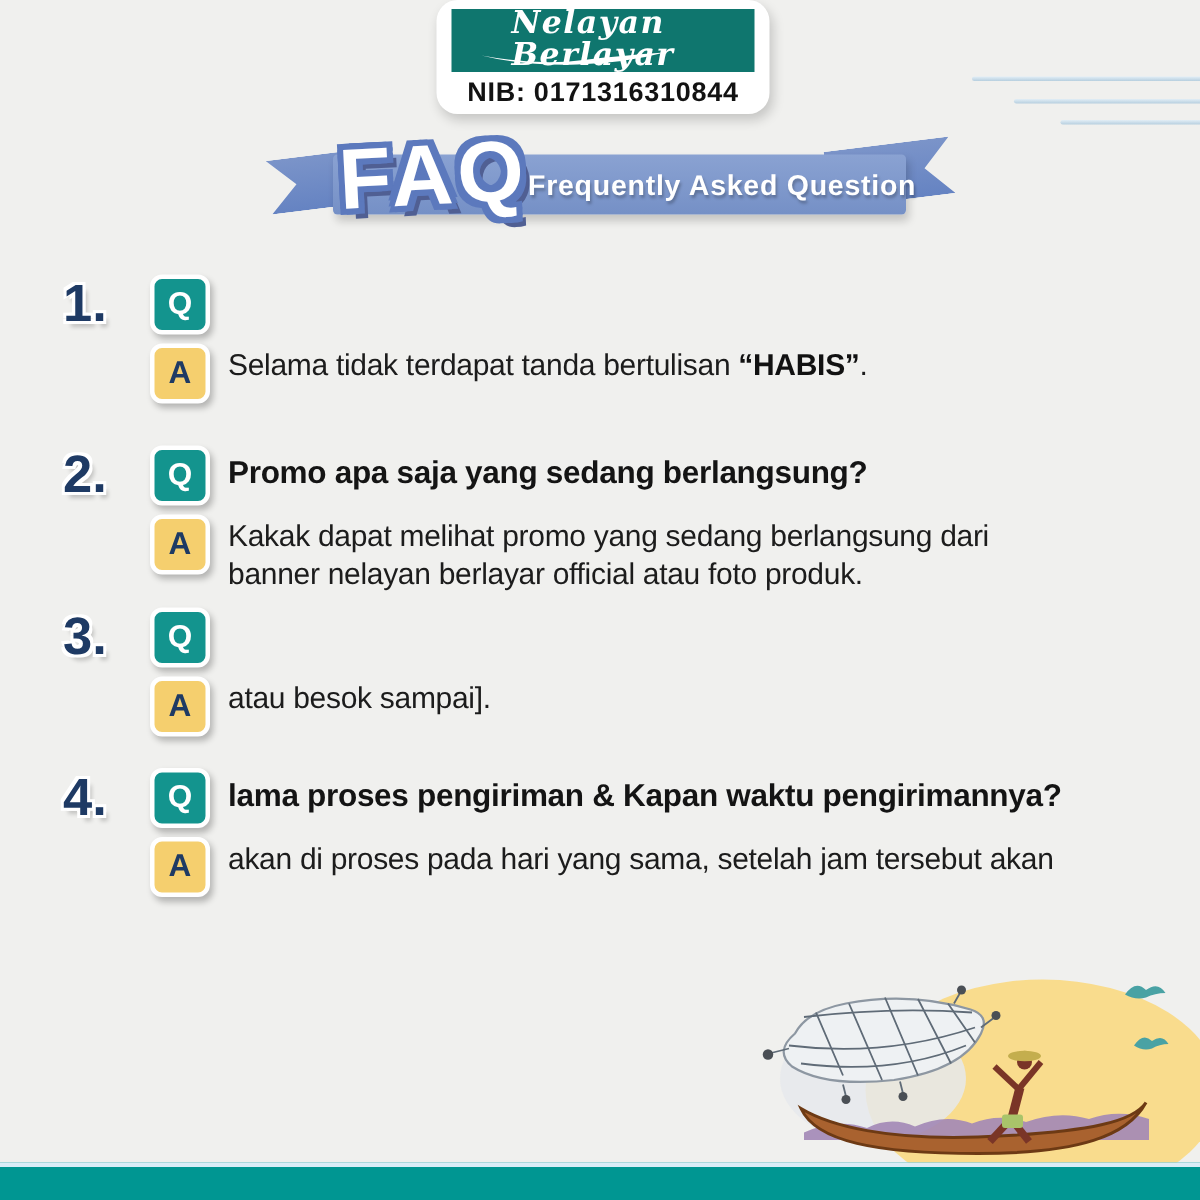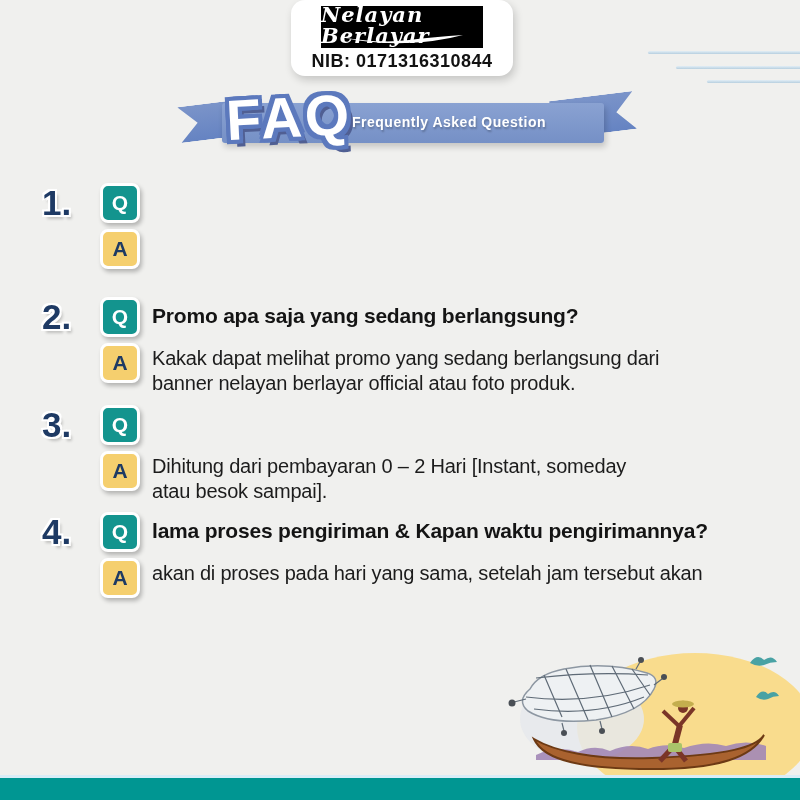--- a/index.html
+++ b/index.html
@@ -10,41 +10,41 @@
   .speedline{position:absolute;height:3px;border-radius:3px 0 0 3px;
     background:linear-gradient(#e2eef6,#b7cfdf);}
   .sl1{top:51px;left:648px;right:0;}
   .sl2{top:66px;left:676px;right:0;}
   .sl3{top:80px;left:707px;right:0;}
 
   
   .logo-card{position:absolute;left:291px;top:0;width:222px;height:76px;background:#fff;
     border-radius:0 0 14px 14px;border-radius:14px;box-shadow:2px 4px 8px rgba(0,0,0,.18);
     display:flex;flex-direction:column;align-items:center;}
-  .logo-box{margin-top:6px;width:162px;height:42px;background:#000000;
-    display:flex;align-items:center;justify-content:flex-end;position:relative;}
+  .logo-box{margin-top:6px;width:162px;height:42px;background:#0f766e;
+    display:flex;align-items:center;justify-content:flex-end;position:relative;padding-left:40px;}
   .logo-script{color:#fff;font-family:"DejaVu Serif",serif;font-style:italic;
     font-size:21px;font-weight:bold;letter-spacing:1px;line-height:1;margin-top:-4px;}
   .logo-swoosh{position:absolute;bottom:4px;left:18px;}
   .nib{margin-top:3px;font-size:18px;font-weight:bold;color:#121212;letter-spacing:.5px;}
 
   
   .ribbon{position:absolute;left:0;top:0;width:800px;height:170px;}
   .flag{position:absolute;background:linear-gradient(#7b94c9,#6583c2);}
   .flag-left{left:179px;top:102px;width:84px;height:36px;transform:rotate(-7deg);
     clip-path:polygon(0 0,100% 0,100% 100%,0 100%,22% 50%);}
   .flag-right{left:551px;top:96px;width:84px;height:38px;transform:rotate(-7deg);
     clip-path:polygon(0 0,100% 0,78% 50%,100% 100%,0 100%);}
   .band{position:absolute;left:222px;top:103px;width:382px;height:40px;border-radius:3px;
     background:linear-gradient(#8aa2d2,#7590c6);box-shadow:2px 4px 6px rgba(0,0,0,.18);}
   .faq-big{position:absolute;left:226px;top:84px;color:#fff;font-size:57px;font-weight:bold;
     letter-spacing:3px;transform:rotate(-3deg);
     text-shadow:-4px -4px 0 #5c79bd,4px -4px 0 #5c79bd,-4px 4px 0 #5c79bd,4px 4px 0 #5c79bd,
       -4px 0 0 #5c79bd,4px 0 0 #5c79bd,0 -4px 0 #5c79bd,0 4px 0 #5c79bd,6px 7px 0 #505f93;}
-  .faq-sub{position:absolute;left:352px;top:114px;color:#fff;font-size:14px;font-weight:bold;
+  .faq-sub{position:absolute;left:352px;top:114px;color:#fff;font-size:19px;font-weight:bold;
     letter-spacing:.5px;text-shadow:1px 2px 2px rgba(0,0,0,.25);}
 
   
   .faq-item{position:absolute;left:42px;width:720px;}
   .num{position:absolute;left:0;top:0;color:#1e3a64;font-size:35px;font-weight:bold;
     text-shadow:-2px -2px 0 #fff,2px -2px 0 #fff,-2px 2px 0 #fff,2px 2px 0 #fff,3px 4px 3px rgba(0,0,0,.2);}
   .qrow,.arow{display:flex;align-items:flex-start;margin-left:58px;}
   .arow{margin-top:6px;}
   .badge{flex:0 0 auto;width:34px;height:34px;border-radius:8px;border:3px solid #fff;
     box-shadow:2px 3px 4px rgba(0,0,0,.25);display:flex;align-items:center;justify-content:center;
@@ -89,20 +89,21 @@
   </div>
 
   <div class="faq-item" style="top:183px">
     <div class="num">1.</div>
     <div class="qrow">
       <span class="badge badge-q">Q</span>
     </div>
     <div class="arow">
       <span class="badge badge-a">A</span>
       <div class="atext">
+        <div><span>Selama tidak terdapat tanda bertulisan </span><b>“HABIS”</b><span>.</span></div>
       </div>
     </div>
   </div>
 
   <div class="faq-item" style="top:297px">
     <div class="num">2.</div>
     <div class="qrow">
       <span class="badge badge-q">Q</span>
       <span class="qtext">Promo apa saja yang sedang berlangsung?</span>
     </div>
@@ -116,21 +117,20 @@
   </div>
 
   <div class="faq-item" style="top:405px">
     <div class="num">3.</div>
     <div class="qrow">
       <span class="badge badge-q">Q</span>
     </div>
     <div class="arow">
       <span class="badge badge-a">A</span>
       <div class="atext">
-        <div>Dihitung dari pembayaran 0 – 2 Hari [Instant, someday</div>
         <div>atau besok sampai].</div>
       </div>
     </div>
   </div>
 
   <div class="faq-item" style="top:512px">
     <div class="num">4.</div>
     <div class="qrow">
       <span class="badge badge-q">Q</span>
       <span class="qtext">lama proses pengiriman &amp; Kapan waktu pengirimannya?</span>

